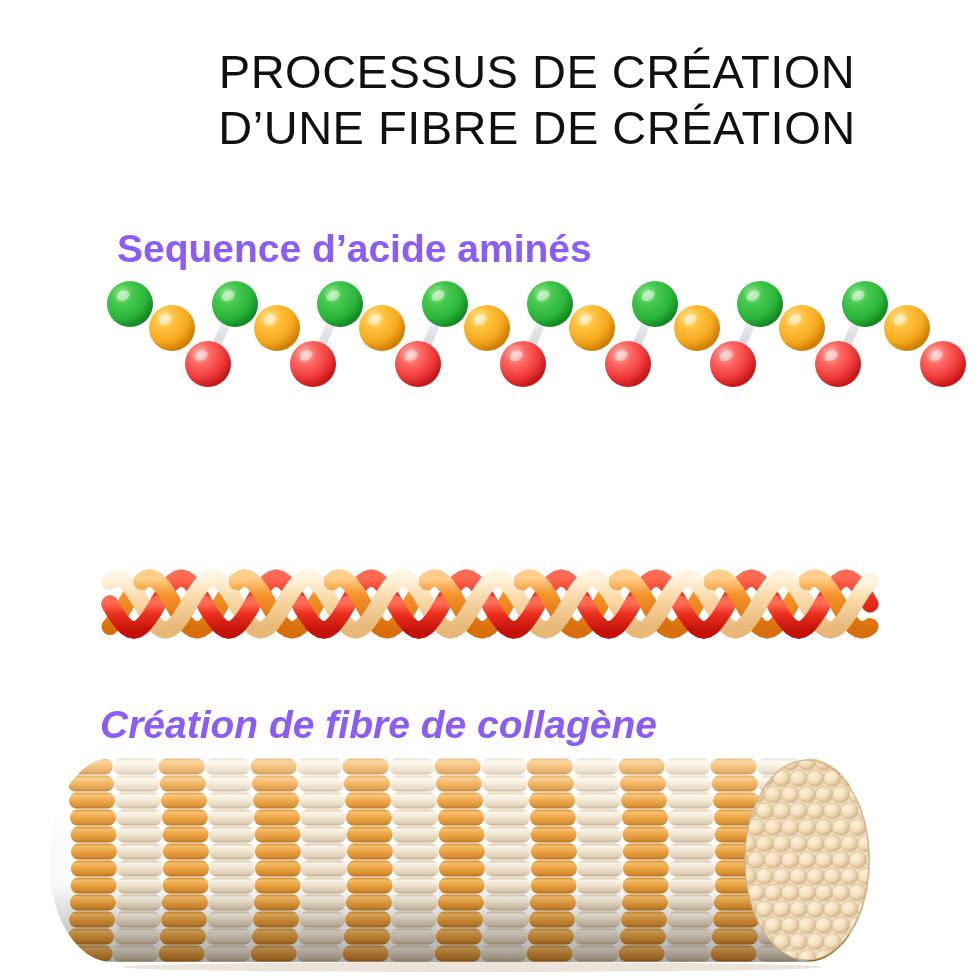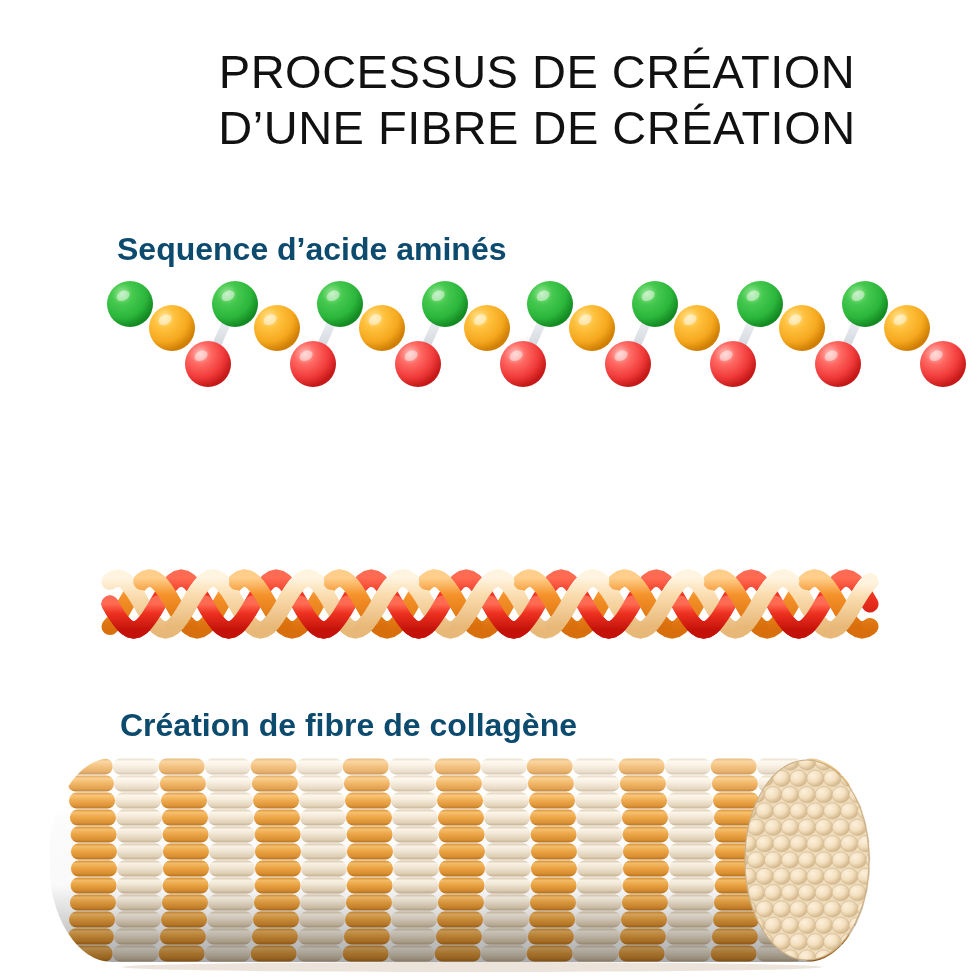--- a/index.html
+++ b/index.html
@@ -31,29 +31,29 @@
     font-size: 47px;
     line-height: 56px;
     letter-spacing: 0.5px;
     padding-left: 47px;
   }
   .title-line { display: block; white-space: nowrap; }
 
   
   .section-label {
     position: absolute;
-    color: #0c4a6e;
+    color: #8b5cf6;
     font-weight: bold;
-    font-size: 32px;
+    font-size: 39px;
     line-height: 38px;
     white-space: nowrap;
   }
   #label-sequence { left: 117px; top: 230px; }
   #label-molecule { left: 112px; top: 512px; }
-  #label-fibre    { left: 120px; top: 706px; }
+  #label-fibre    { left: 100px; top: 706px; font-style: italic; }
 
   
   .stage { position: absolute; }
   #stage-sequence { left: 100px; top: 276px; width: 780px; height: 124px; }
   #stage-molecule { left: 100px; top: 552px; width: 780px; height: 100px; }
   #stage-fibre    { left: 92px;  top: 750px; width: 830px; height: 215px; }
 
   .stage svg { display: block; width: 100%; height: 100%; overflow: visible; }
 </style>
 </head>

